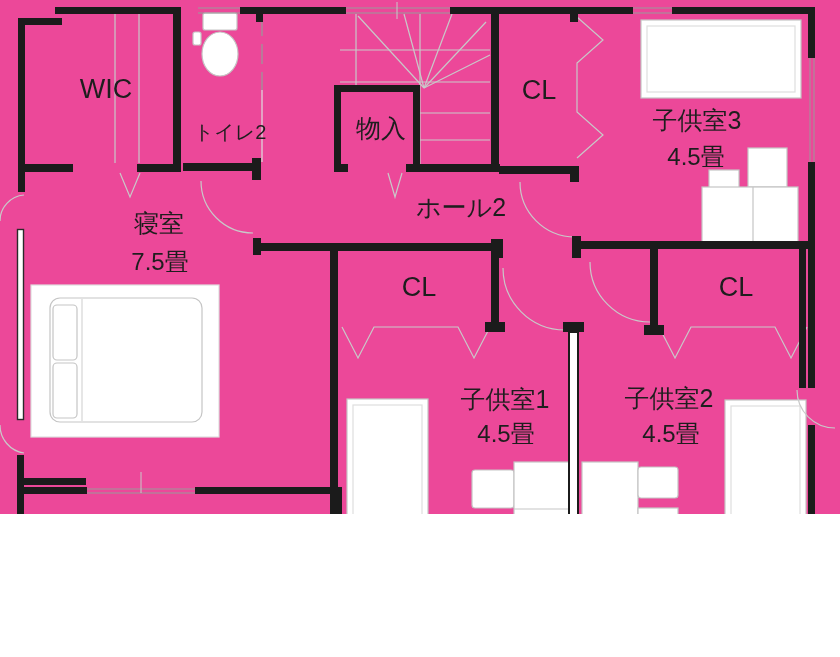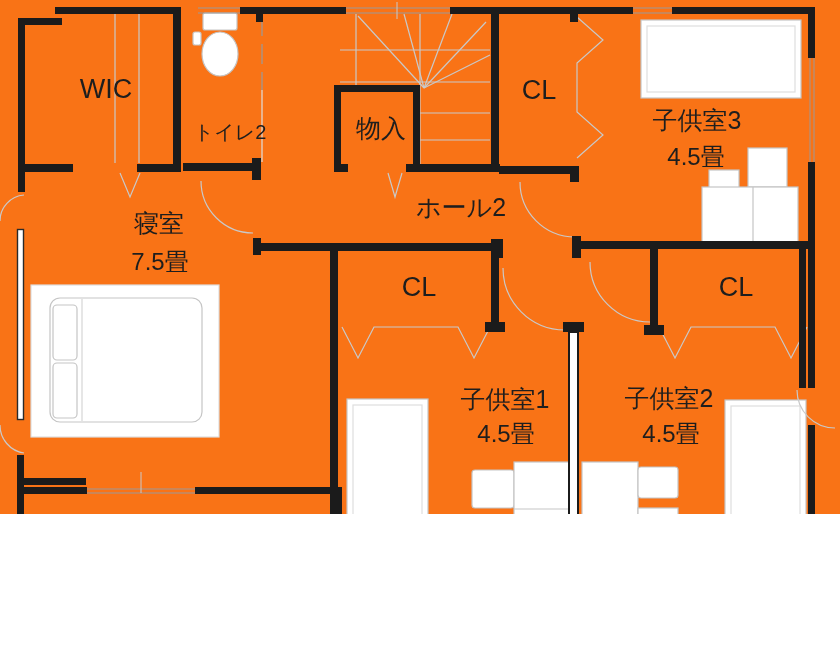--- a/index.html
+++ b/index.html
@@ -1,16 +1,16 @@
 <!DOCTYPE html>
 <html><head>
 <meta charset="utf-8">
 <style>
   html,body{margin:0;padding:0;background:#fff;}
-  .plan{position:relative;width:840px;height:514px;background:#f97316;overflow:hidden;
+  .plan{position:relative;width:840px;height:514px;background:#ec4899;overflow:hidden;
         font-family:"Liberation Sans","DejaVu Sans",sans-serif;}
   svg text{fill:#1e1e1e;font-family:"Liberation Sans","DejaVu Sans",sans-serif;}
 </style>
 </head>
 <body>
 
 <div class="plan">
 <svg width="840" height="657" viewBox="0 0 840 657">
 
   <g stroke="#c9c9c9" stroke-width="1.2" fill="none">

